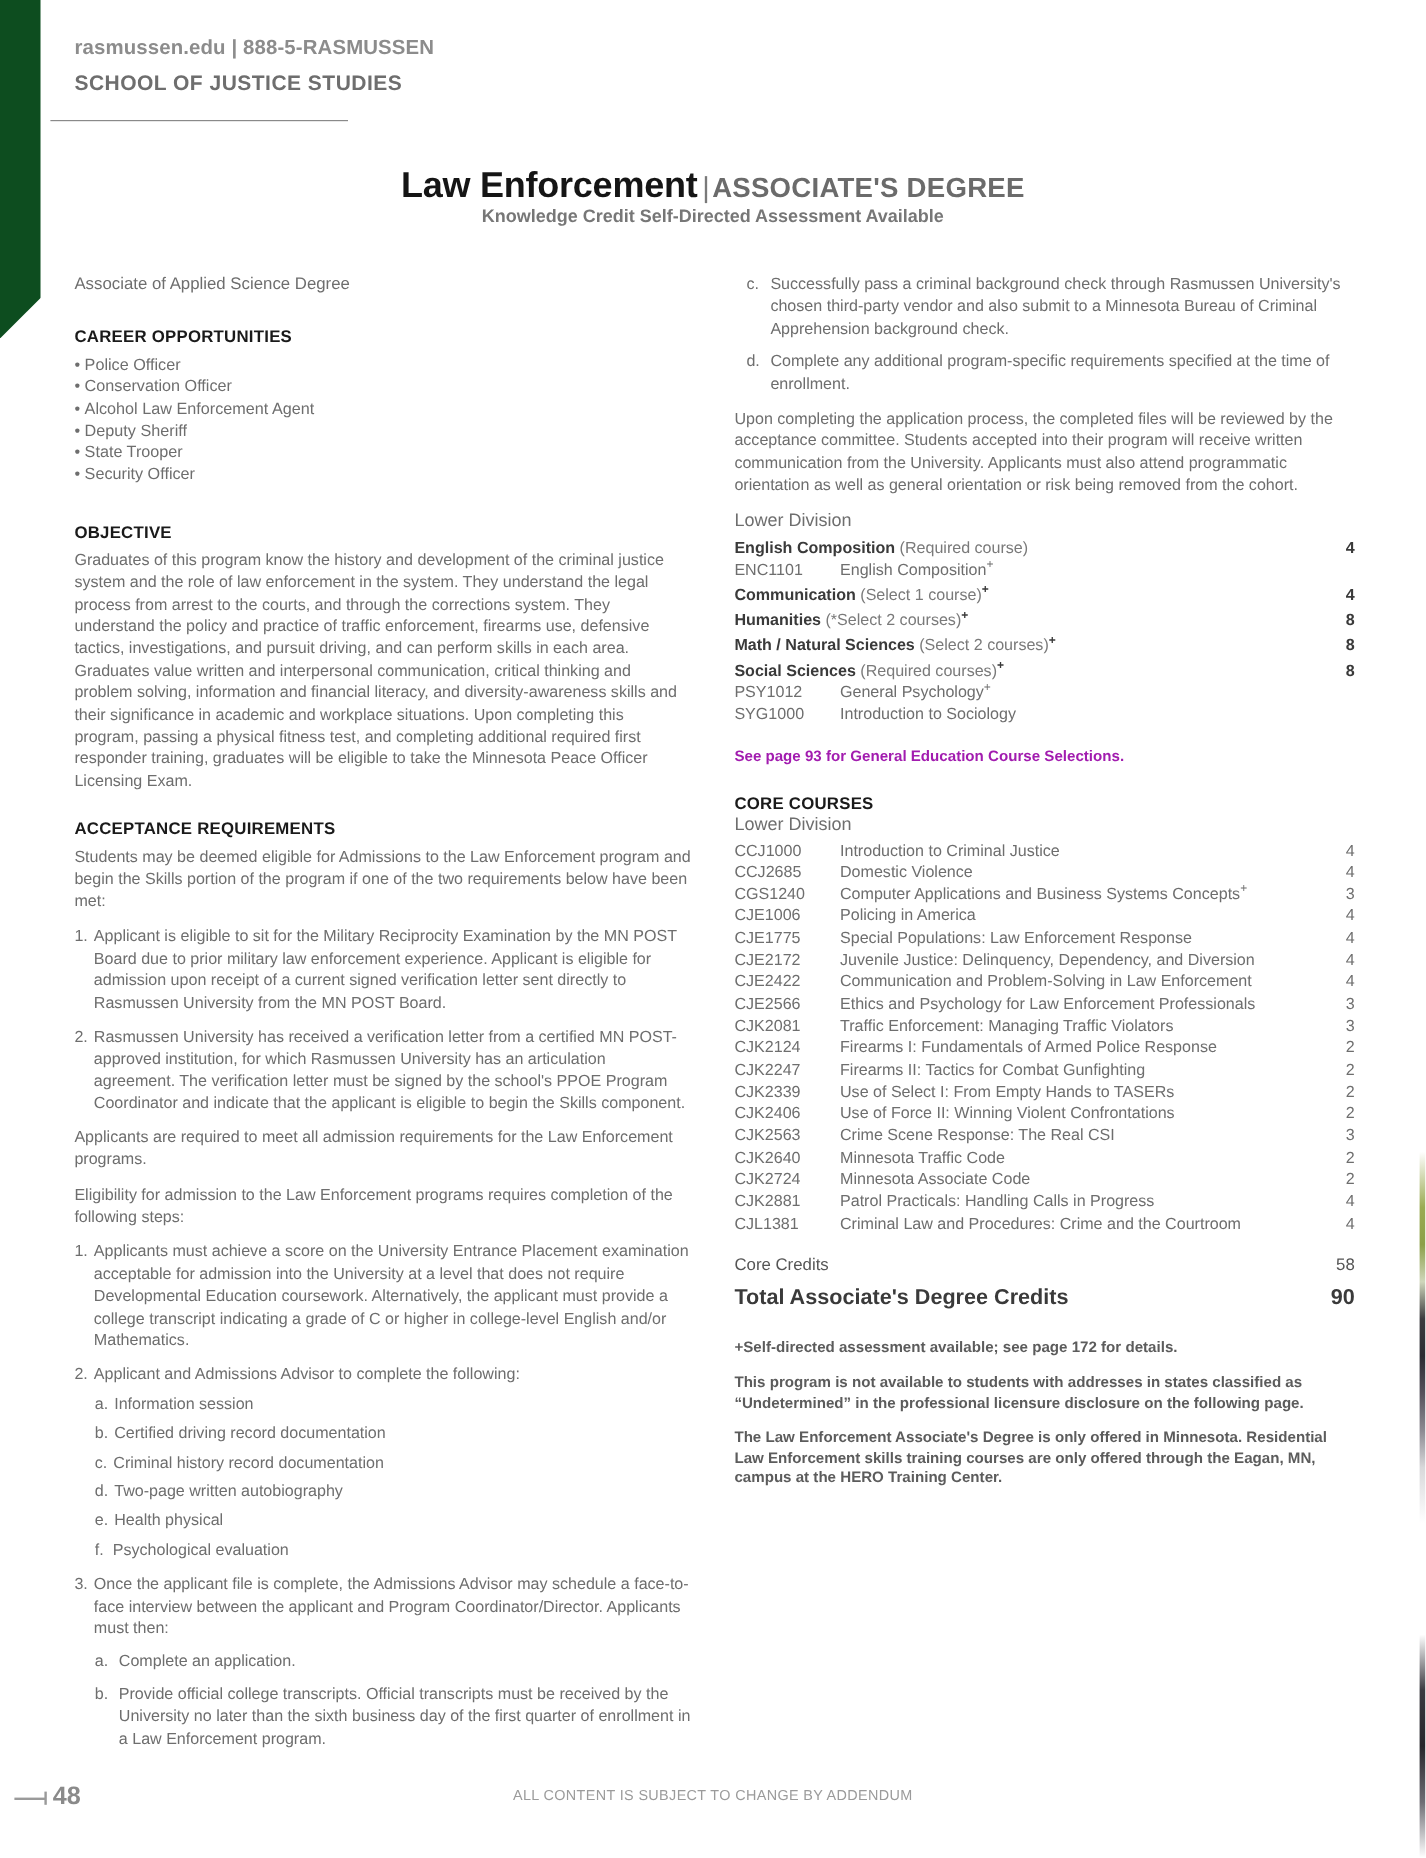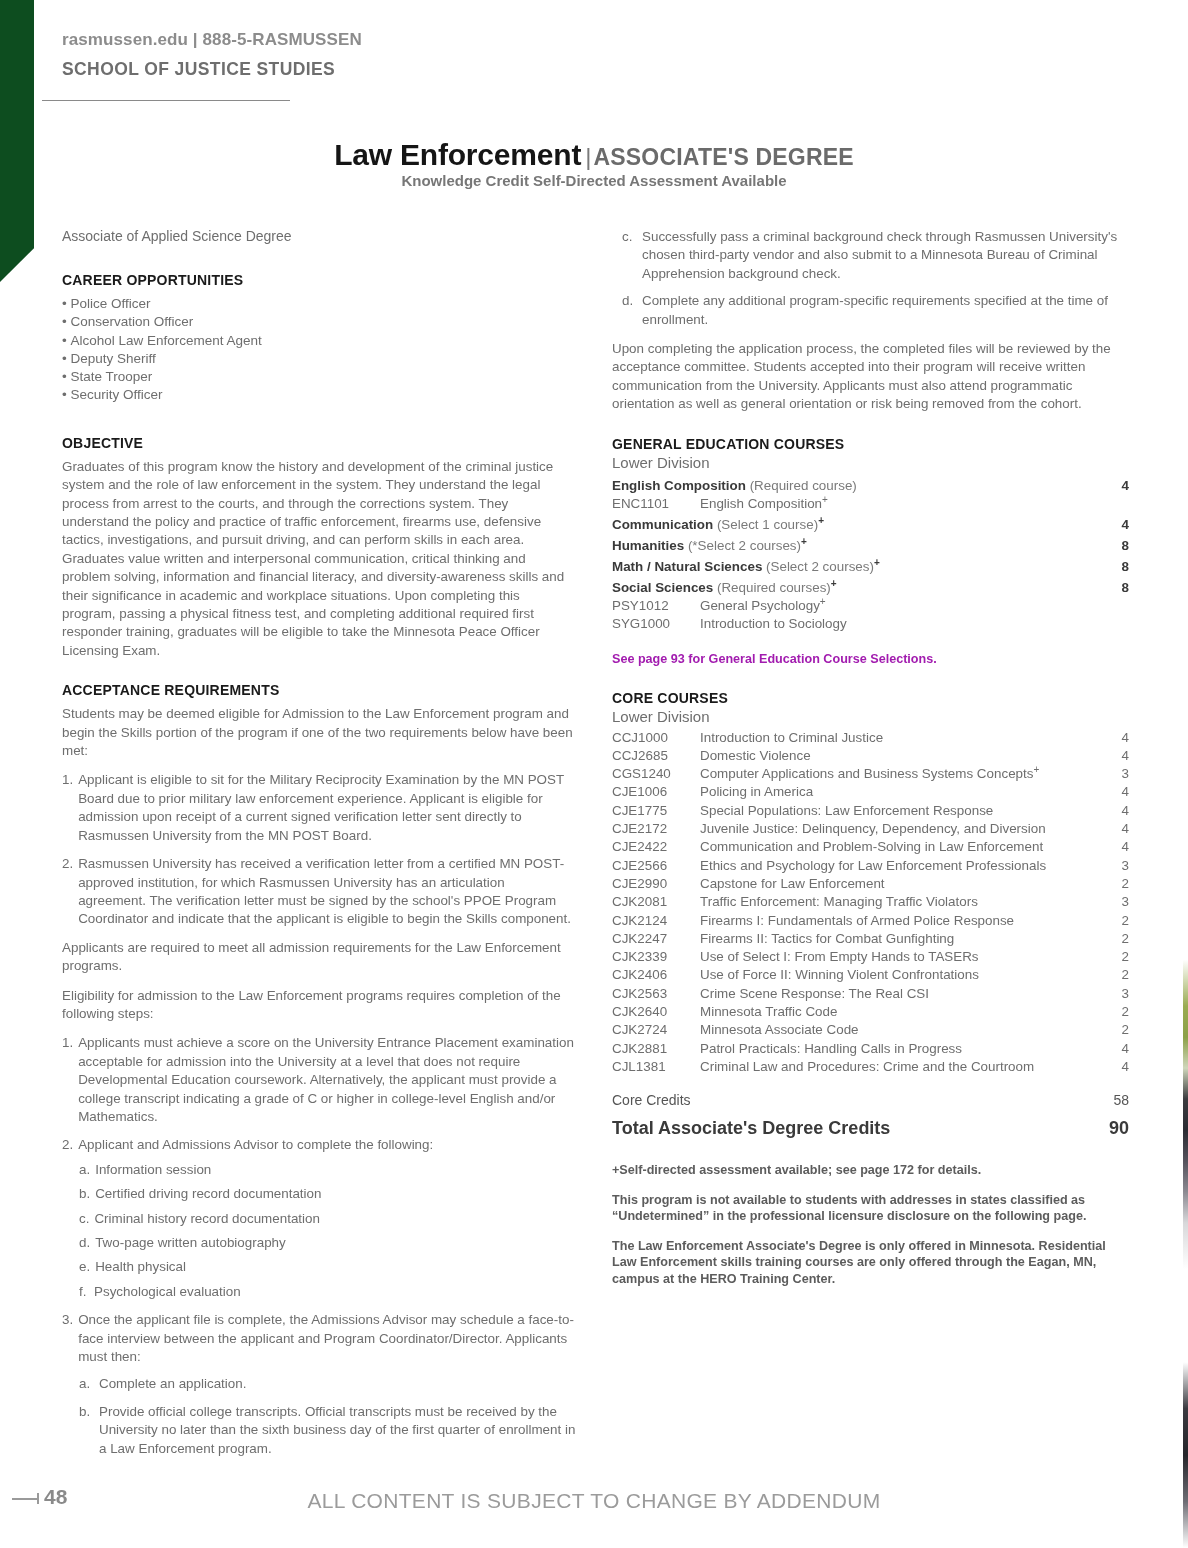--- a/index.html
+++ b/index.html
@@ -243,21 +243,21 @@
     top: 1485px;
     font-size: 21px;
     font-weight: bold;
     color: #8a8a8a;
   }
   #footer-note {
     position: absolute;
     left: 0; right: 0;
     top: 1489px;
     text-align: center;
-    font-size: 21px;
+    font-size: 12px;
     color: #9b9b9b;
     letter-spacing: 0.3px;
   }
 </style>
 </head>
 <body>
 
 <div id="page">
 
   <div id="green-bar"></div>
@@ -287,21 +287,21 @@
       <li>Alcohol Law Enforcement Agent</li>
       <li>Deputy Sheriff</li>
       <li>State Trooper</li>
       <li>Security Officer</li>
     </ul>
 
     <h2 class="sec spaced">OBJECTIVE</h2>
     <p class="body">Graduates of this program know the history and development of the criminal justice system and the role of law enforcement in the system. They understand the legal process from arrest to the courts, and through the corrections system. They understand the policy and practice of traffic enforcement, firearms use, defensive tactics, investigations, and pursuit driving, and can perform skills in each area. Graduates value written and interpersonal communication, critical thinking and problem solving, information and financial literacy, and diversity-awareness skills and their significance in academic and workplace situations. Upon completing this program, passing a physical fitness test, and completing additional required first responder training, graduates will be eligible to take the Minnesota Peace Officer Licensing Exam.</p>
 
     <h2 class="sec" style="margin-top:22px">ACCEPTANCE REQUIREMENTS</h2>
-    <p class="body">Students may be deemed eligible for Admission to the Law Enforcement program and begin the Skills portion of the program if one of the two requirements below have been met:</p>
+    <p class="body">Students may be deemed eligible for Admissions to the Law Enforcement program and begin the Skills portion of the program if one of the two requirements below have been met:</p>
 
     <div class="li-row num">
       <span class="marker">1.</span>
       <span class="content">Applicant is eligible to sit for the Military Reciprocity Examination by the MN POST Board due to prior military law enforcement experience. Applicant is eligible for admission upon receipt of a current signed verification letter sent directly to Rasmussen University from the MN POST Board.</span>
     </div>
     <div class="li-row num">
       <span class="marker">2.</span>
       <span class="content">Rasmussen University has received a verification letter from a certified MN POST-approved institution, for which Rasmussen University has an articulation agreement. The verification letter must be signed by the school's PPOE Program Coordinator and indicate that the applicant is eligible to begin the Skills component.</span>
     </div>
 
@@ -365,21 +365,20 @@
       <span class="marker">c.</span>
       <span class="content">Successfully pass a criminal background check through Rasmussen University's chosen third-party vendor and also submit to a Minnesota Bureau of Criminal Apprehension background check.</span>
     </div>
     <div class="li-row alpha-r" style="margin-left:10px;margin-bottom:11px">
       <span class="marker">d.</span>
       <span class="content">Complete any additional program-specific requirements specified at the time of enrollment.</span>
     </div>
 
     <p class="body">Upon completing the application process, the completed files will be reviewed by the acceptance committee. Students accepted into their program will receive written communication from the University. Applicants must also attend programmatic orientation as well as general orientation or risk being removed from the cohort.</p>
 
-    <h2 class="sec" style="margin-top:22px;margin-bottom:2px">GENERAL EDUCATION COURSES</h2>
     <div class="lower-div">Lower Division</div>
 
     <table class="courses">
       <tbody id="gened-body">
           <tr class="cat">
             <td colspan="2" class="name"><span>English Composition</span><span class="paren"> (Required course)</span></td>
             <td class="cr">4</td>
           </tr>
           <tr>
             <td class="code">ENC1101</td>
@@ -454,25 +453,20 @@
           </tr>
           <tr>
             <td class="code">CJE2422</td>
             <td class="name">Communication and Problem-Solving in Law Enforcement</td>
             <td class="cr">4</td>
           </tr>
           <tr>
             <td class="code">CJE2566</td>
             <td class="name">Ethics and Psychology for Law Enforcement Professionals</td>
             <td class="cr">3</td>
-          </tr>
-          <tr>
-            <td class="code">CJE2990</td>
-            <td class="name">Capstone for Law Enforcement</td>
-            <td class="cr">2</td>
           </tr>
           <tr>
             <td class="code">CJK2081</td>
             <td class="name">Traffic Enforcement: Managing Traffic Violators</td>
             <td class="cr">3</td>
           </tr>
           <tr>
             <td class="code">CJK2124</td>
             <td class="name">Firearms I: Fundamentals of Armed Police Response</td>
             <td class="cr">2</td>

